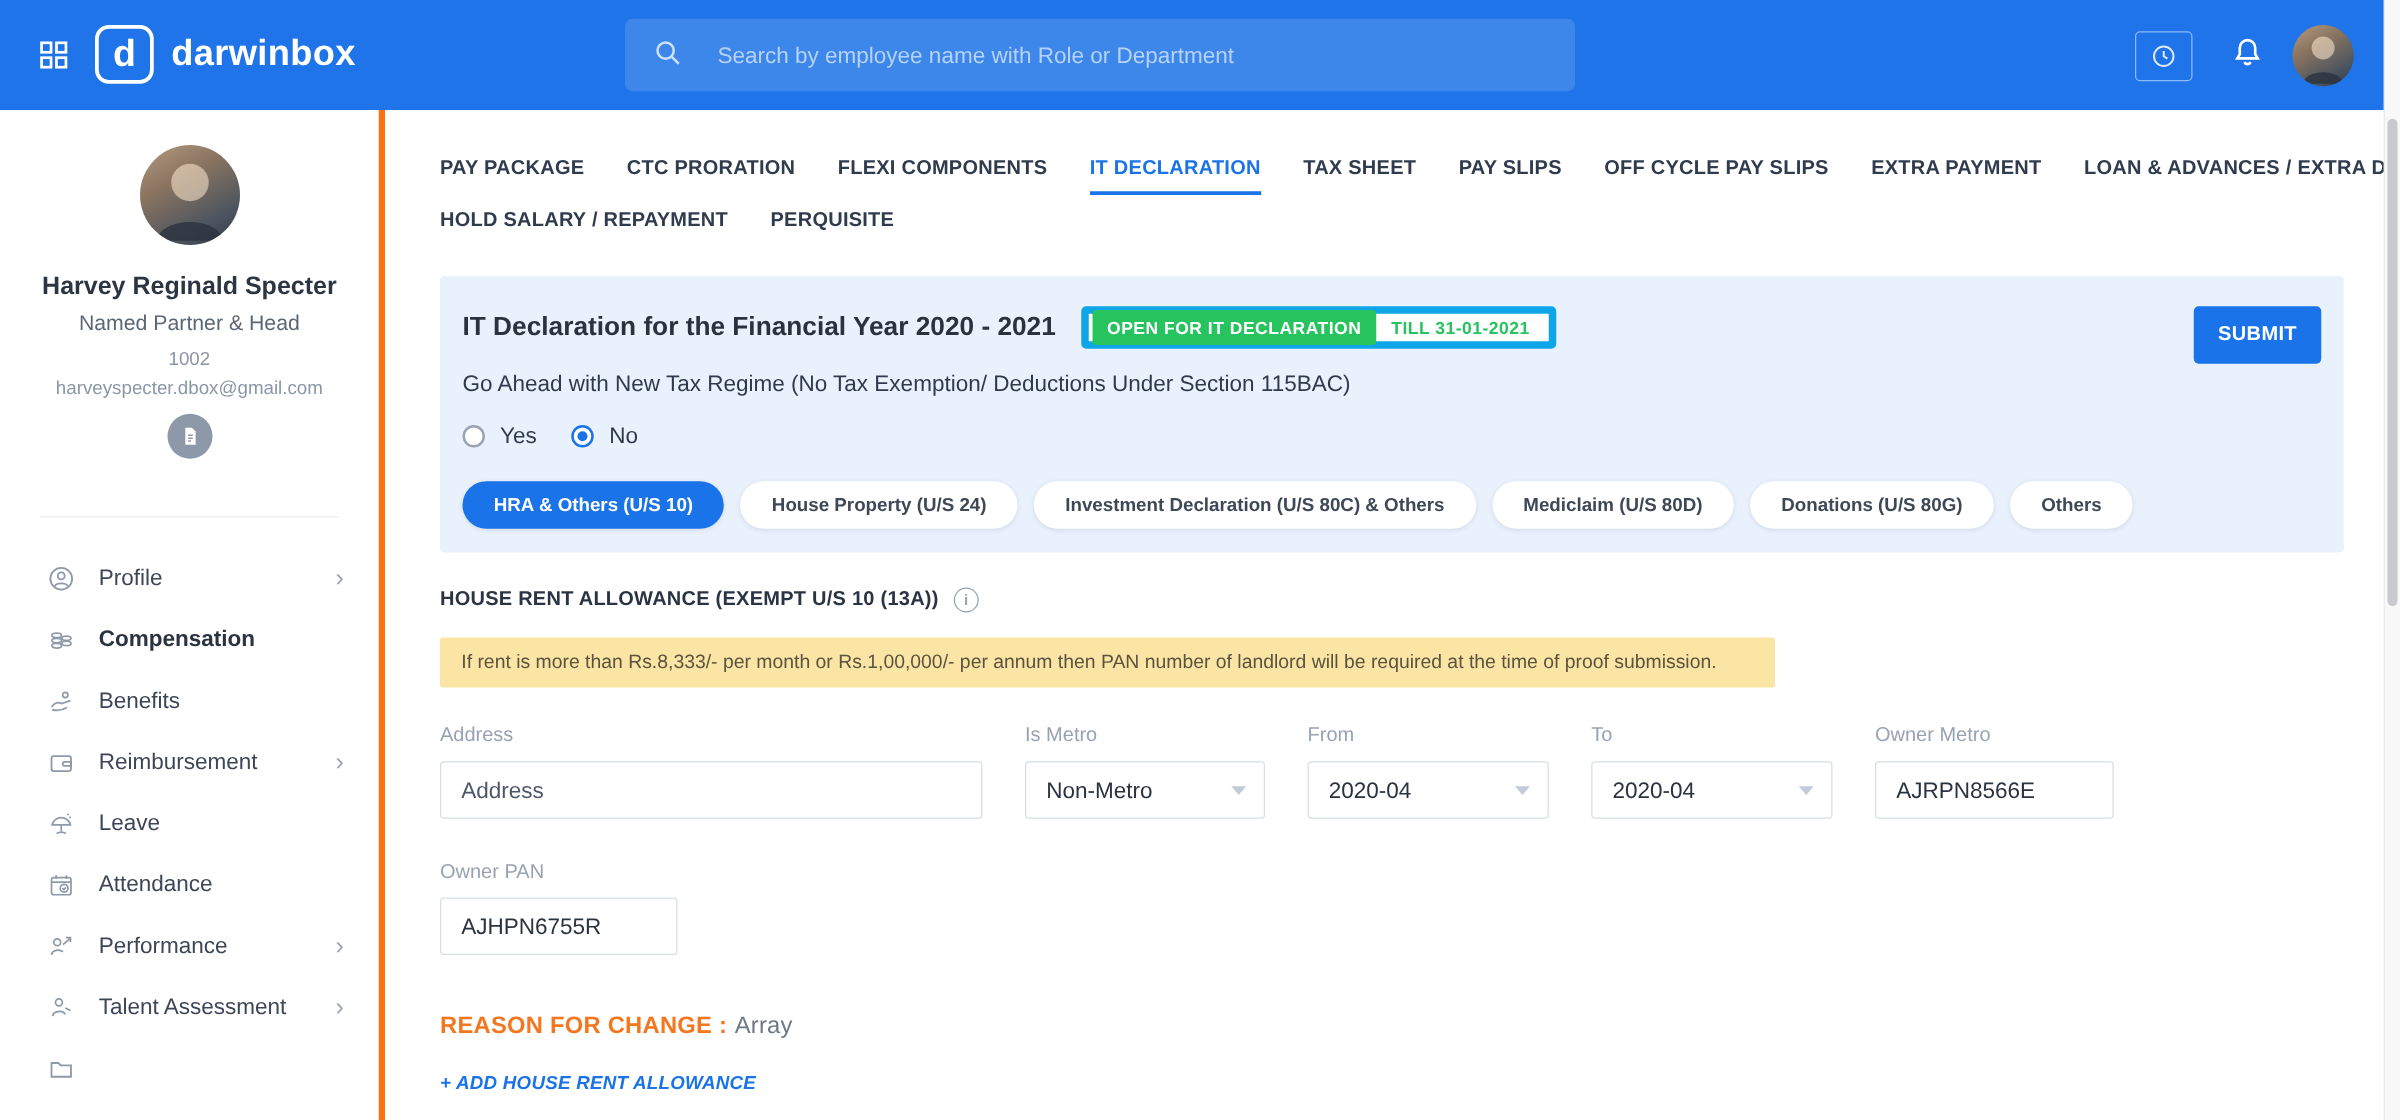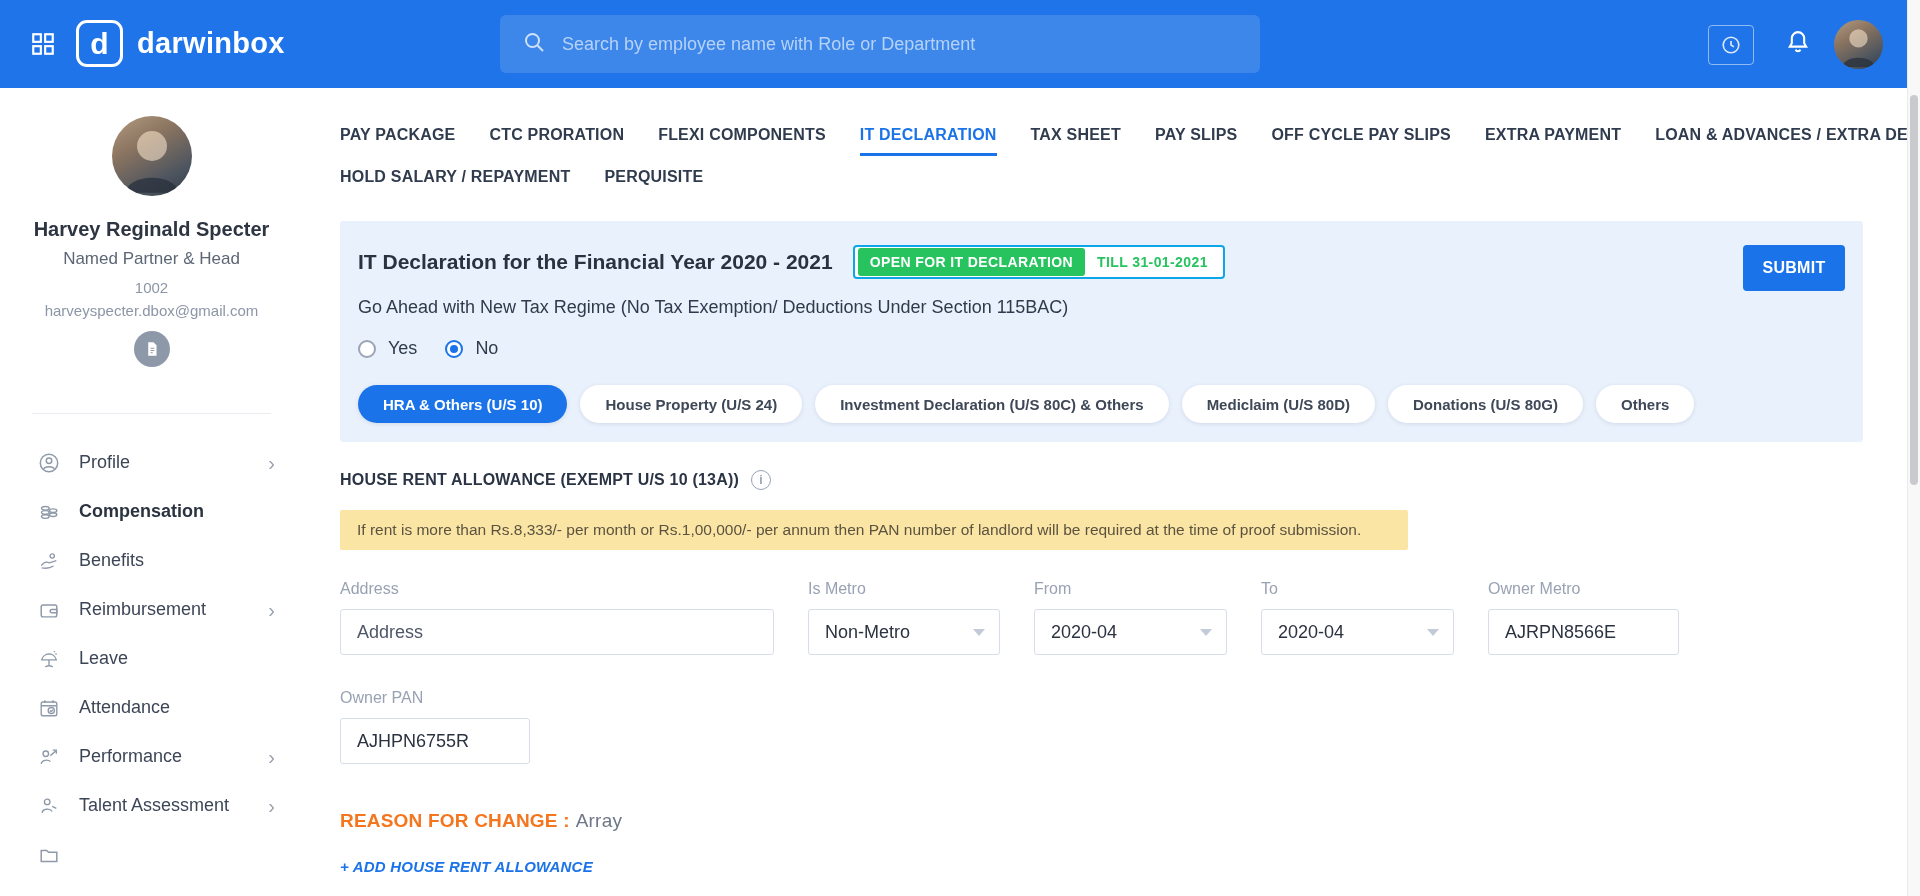--- a/index.html
+++ b/index.html
@@ -5,21 +5,21 @@
   * { margin:0; padding:0; box-sizing:border-box; }
   html,body { width:1920px; height:896px; overflow:hidden; font-family:"Liberation Sans", sans-serif; background:#fff; }
   .page { position:relative; width:1920px; height:896px; }
 
   
   .header { position:absolute; top:0; left:0; width:1920px; height:88px; background:#1e74e8; z-index:5; }
   .grid-btn { position:absolute; left:30px; top:31px; color:#fff; }
   .logo { position:absolute; left:76px; top:20px; display:flex; align-items:center; gap:14px; color:#fff; }
   .logo-mark { width:47px; height:47px; border:3px solid #fff; border-radius:11px; display:flex; align-items:center; justify-content:center; font-size:30px; font-weight:bold; }
   .logo-text { font-size:29px; font-weight:bold; letter-spacing:0.3px; }
-  .search-bar { position:absolute; left:500px; top:15px; width:760px; height:58px; background:rgba(255,255,255,0.14); border-radius:6px; display:flex; align-items:center; padding-left:22px; gap:16px; }
+  .search-bar { position:absolute; left:500px; top:15px; width:760px; height:58px; background:rgba(255,255,255,0.14); border-radius:6px; display:flex; align-items:center; padding-left:22px; gap:28px; }
   .search-icon { color:#cfe0fa; flex:0 0 auto; }
   .search-input { background:transparent; border:none; outline:none; color:#eef5ff; font-size:18px; width:620px; font-family:"Liberation Sans", sans-serif; }
   .search-input::placeholder { color:#b7d2f7; opacity:1; }
   .time-btn { position:absolute; left:1708px; top:25px; width:46px; height:40px; border:1px solid rgba(255,255,255,0.5); border-radius:4px; display:flex; align-items:center; justify-content:center; color:#dce8fb; }
   .bell-btn { position:absolute; left:1784px; top:27px; color:#fff; }
   .avatar-sm { position:absolute; left:1834px; top:20px; width:49px; height:49px; border-radius:50%; background:linear-gradient(150deg,#b59c82 0%,#8a7460 35%,#4c545f 75%,#323a44 100%); overflow:hidden; }
   .avatar-sm svg, .avatar-lg svg { display:block; margin:auto; }
 
   
   .sidebar { position:absolute; top:88px; left:0; width:308px; height:808px; background:#fff; border-right:5px solid #f97316; overflow:hidden; }
@@ -32,31 +32,31 @@
   .p-doc { margin-top:12px; display:flex; justify-content:center; }
   .doc-circle { width:36px; height:36px; border-radius:50%; background:#8d98a8; display:flex; align-items:center; justify-content:center; color:#fff; }
   .divider { margin:46px 32px 0 32px; border-top:1px solid #e9ecf1; }
   .menu { margin-top:24px; }
   .menu-item { height:49px; display:flex; align-items:center; padding:0 28px 0 38px; gap:19px; font-size:18px; color:#3d4657; cursor:pointer; }
   .menu-item .mi-icon { color:#8e99a9; display:flex; }
   .menu-item.active { font-weight:bold; color:#2b3340; }
   .chevron { margin-left:auto; color:#97a1b0; font-size:20px; line-height:1; }
 
   
-  .main { position:absolute; left:296px; top:88px; width:1612px; height:808px; background:#fff; padding-left:44px; }
+  .main { position:absolute; left:308px; top:88px; width:1612px; height:808px; background:#fff; padding-left:44px; }
   .tabs-row { display:flex; gap:34px; font-size:16px; font-weight:bold; color:#303c4e; letter-spacing:0.2px; white-space:nowrap; }
   .tabs-row1 { margin-top:38px; }
   .tabs-row2 { margin-top:12px; }
   .tab { padding-bottom:9px; cursor:pointer; }
   .tab.active { color:#1a73e8; border-bottom:3px solid #1a73e8; }
 
   .panel { margin-top:26px; width:1523px; height:221px; background:#e9f1fc; border-radius:3px; position:relative; padding:24px 0 0 18px; }
   .panel-title-row { display:flex; align-items:center; gap:20px; }
   .panel-title { font-size:21px; font-weight:bold; color:#2a3240; }
-  .badge { display:inline-flex; align-items:center; border:2px solid #0ea5e9; background:#fff; border-radius:4px; padding:3px; height:34px; }
+  .badge { display:inline-flex; align-items:center; border:6px solid #0ea5e9; background:#fff; border-radius:4px; padding:3px; height:34px; }
   .badge-label { background:#27c35f; color:#fff; font-size:14px; font-weight:bold; padding:6px 12px; border-radius:3px; letter-spacing:0.4px; }
   .badge-till { color:#27c35f; font-size:14px; font-weight:bold; padding:0 12px; letter-spacing:0.4px; }
   .submit-btn { position:absolute; top:24px; right:18px; width:102px; height:46px; background:#1a73e8; color:#fff; font-size:16px; font-weight:bold; border:none; border-radius:4px; letter-spacing:0.3px; cursor:pointer; font-family:"Liberation Sans", sans-serif; }
   .regime { margin-top:18px; font-size:18px; color:#2f3b4c; }
   .radio-row { margin-top:20px; display:flex; align-items:center; font-size:18px; color:#2f3b4c; }
   .radio { width:18px; height:18px; border:2px solid #9aa4b4; border-radius:50%; margin-right:12px; background:#fff; position:relative; flex:0 0 auto; }
   .radio.checked { border-color:#1a73e8; }
   .radio.checked::after { content:""; position:absolute; left:3px; top:3px; width:8px; height:8px; border-radius:50%; background:#1a73e8; }
   .radio-gap { width:28px; }
   .pills { margin-top:26px; display:flex; gap:13px; }

